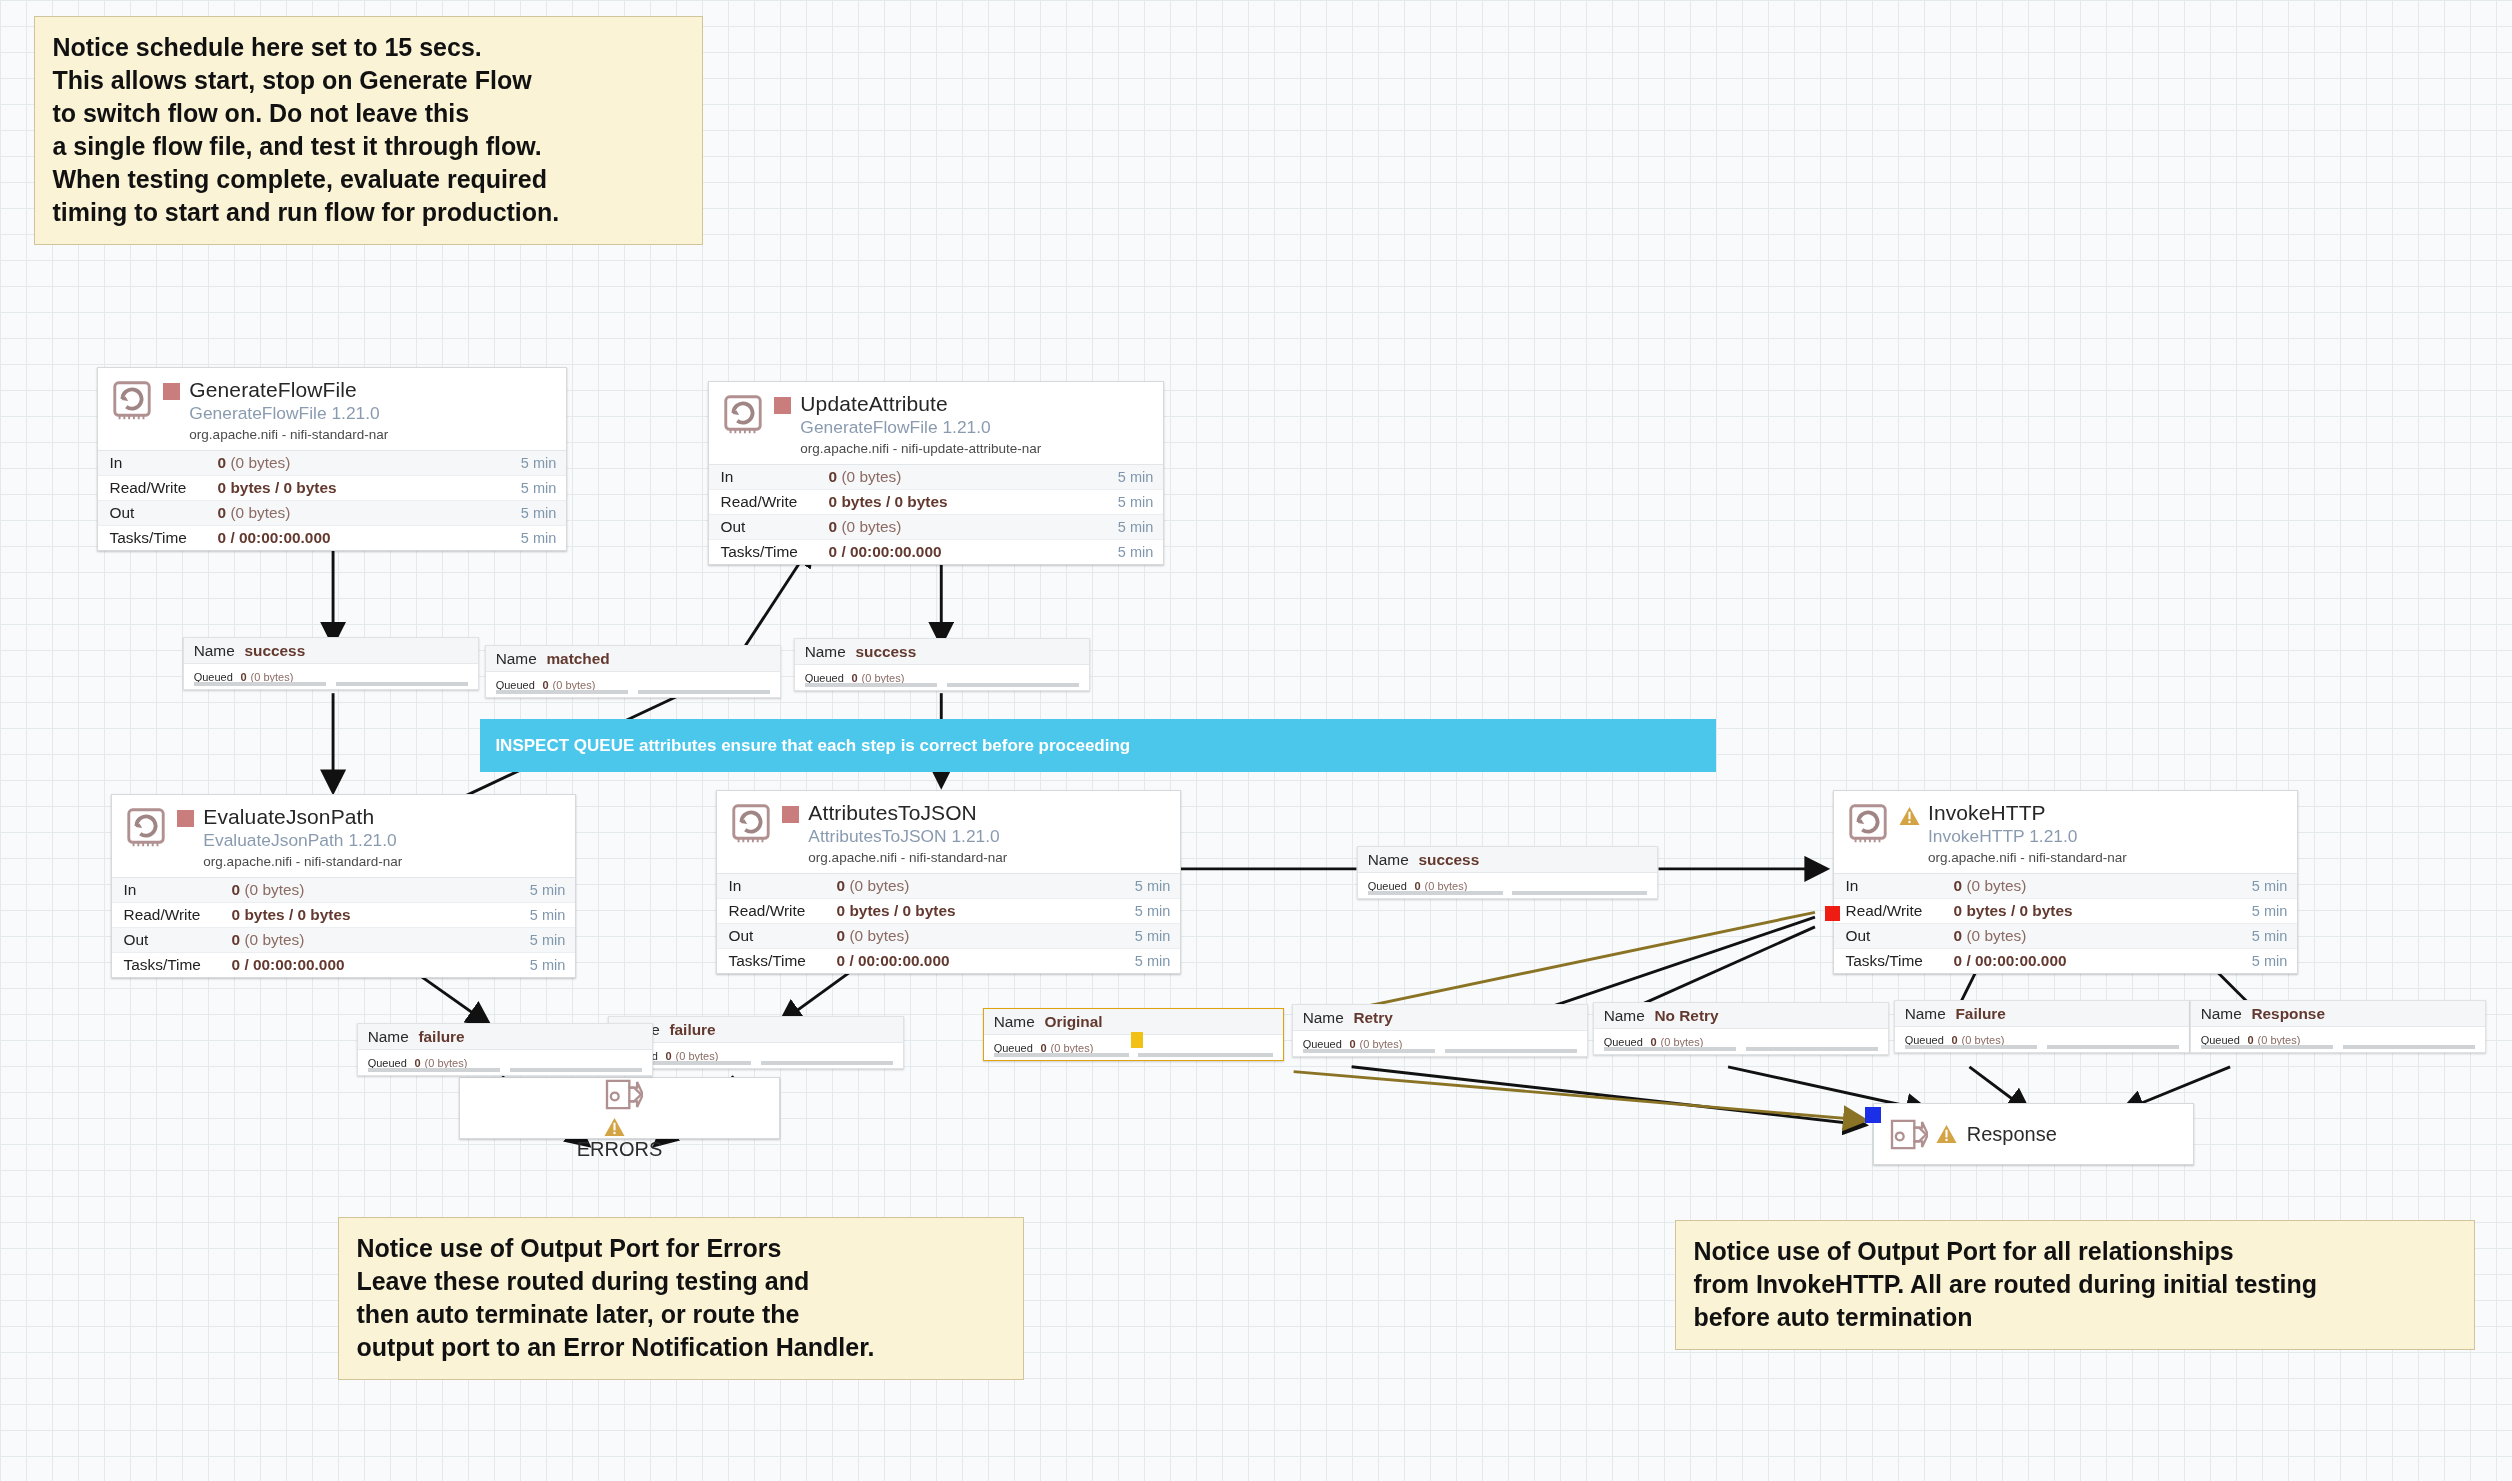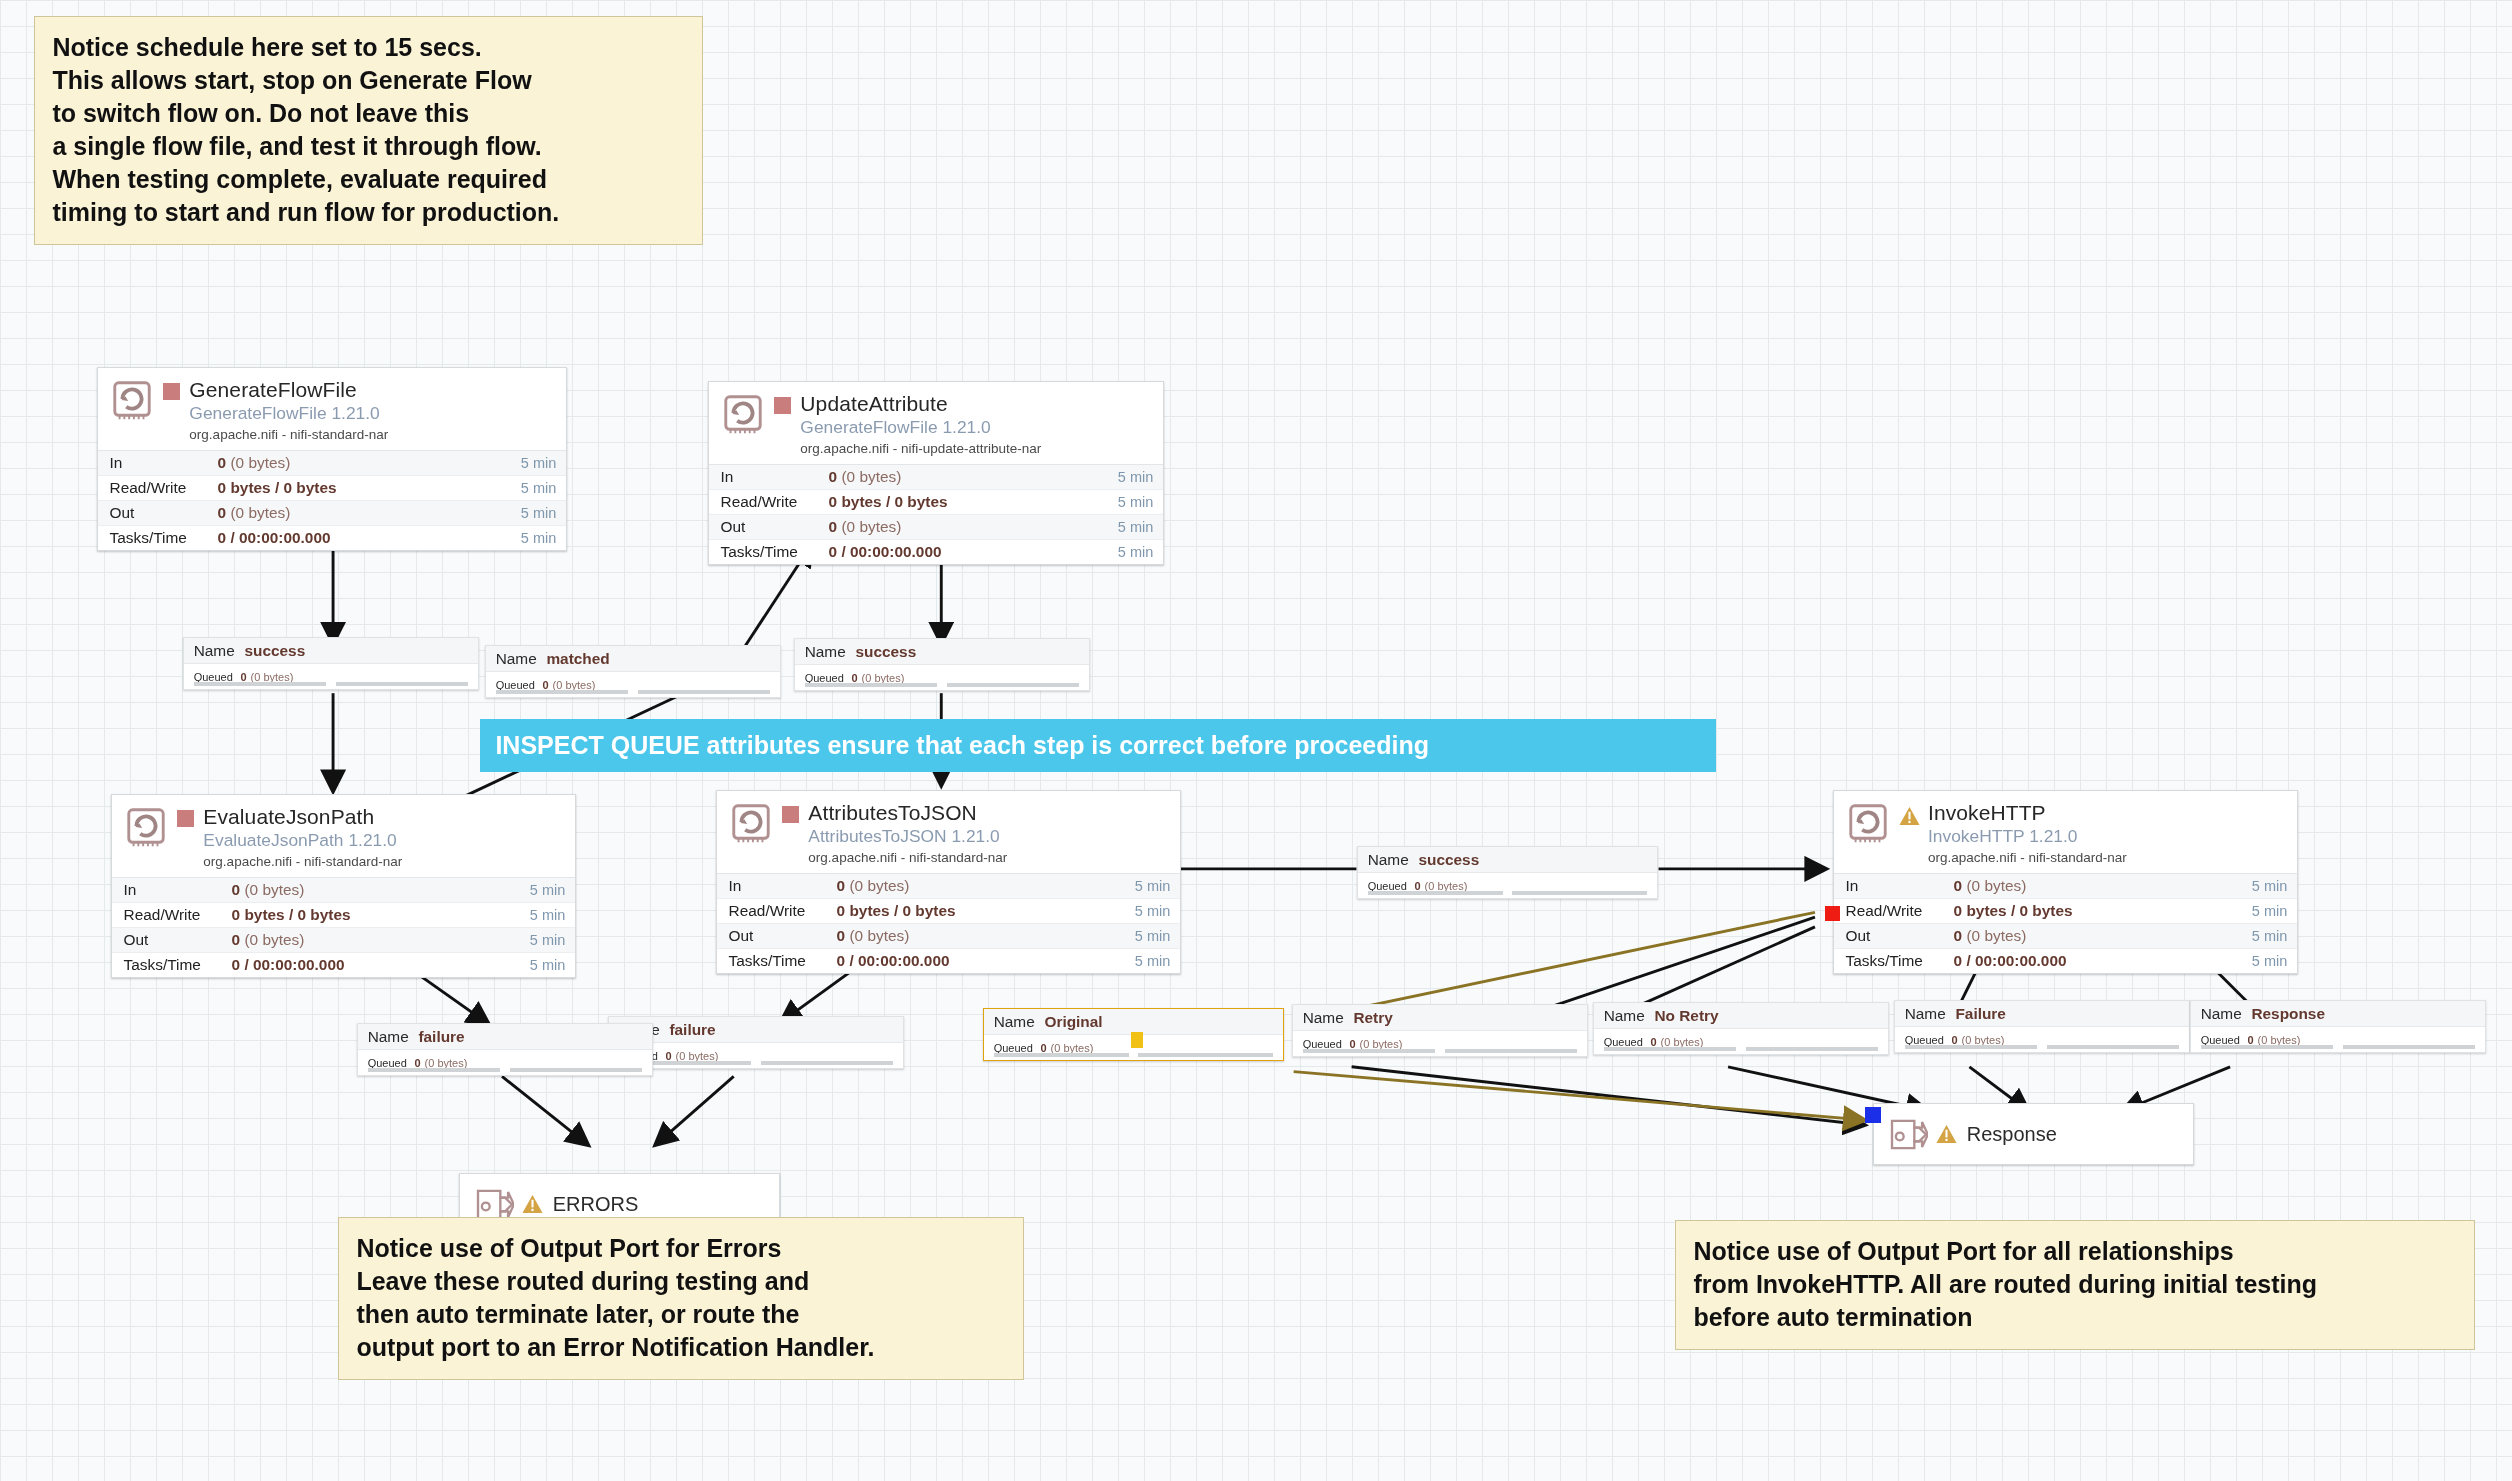--- a/index.html
+++ b/index.html
@@ -68,21 +68,21 @@
   .port-warn{width:21px;height:21px;flex:0 0 21px;margin-right:9.7px;}
   .port-label{font-size:20px;color:#2b2b2b;}
 
   
   .note{position:absolute;background:#fbf3d6;border:1px solid #cfc49a;
         padding:13.5px 17.4px 15.4px 17.4px;}
   .note p{margin:0;font-size:25px;font-weight:bold;color:#111;
           line-height:1.32;white-space:nowrap;}
   .banner{position:absolute;background:#4cc7ec;display:flex;align-items:center;
           padding:0 15.4px;}
-  .banner span{font-size:25px;font-weight:bold;color:#ffffff;white-space:nowrap;}
+  .banner span{font-size:17px;font-weight:bold;color:#ffffff;white-space:nowrap;}
 
   .sq-red{position:absolute;width:15.4px;height:15.4px;background:#ee1c12;}
   .sq-blue{position:absolute;width:16.4px;height:16.4px;background:#1b2ee8;}
 </style>
 </head>
 <body>
 
 <div id="canvas">
 
   <svg id="edges" viewBox="0 0 2602 1534" width="2512" height="1481">
@@ -546,21 +546,21 @@
       <span class="k">Queued</span>
       <span class="v">0</span>
       <span class="dim">(0 bytes)</span>
     </div>
     <div class="bars">
         <i></i>
         <i></i>
       </div>
   </div>
 
-  <div class="port" style="left:459px;top:1173px;width:319px;height:60px;">
+  <div class="port" style="left:459px;top:1077px;width:319px;height:60px;flex-direction:column;">
     <span class="port-ico">
       <svg viewBox="0 0 40 34" width="39" height="33">
         <path d="M3 3 H26 V10 H34 L34 4 L40 17 L34 30 V24 H26 V31 H3 Z" fill="none" stroke="#b09090" stroke-width="2.4"></path>
         <path d="M26 10 H31 L38 17 L31 24 H26 Z" fill="none" stroke="#b09090" stroke-width="2.4"></path>
         <circle cx="11" cy="19" r="4" fill="none" stroke="#b09090" stroke-width="2.4"></circle>
       </svg>
     </span>
     <span class="port-warn">
       <svg viewBox="0 0 22 22" width="21" height="21">
         <path d="M11 1 L21.5 20 L0.5 20 Z" fill="#d3a344"></path>

